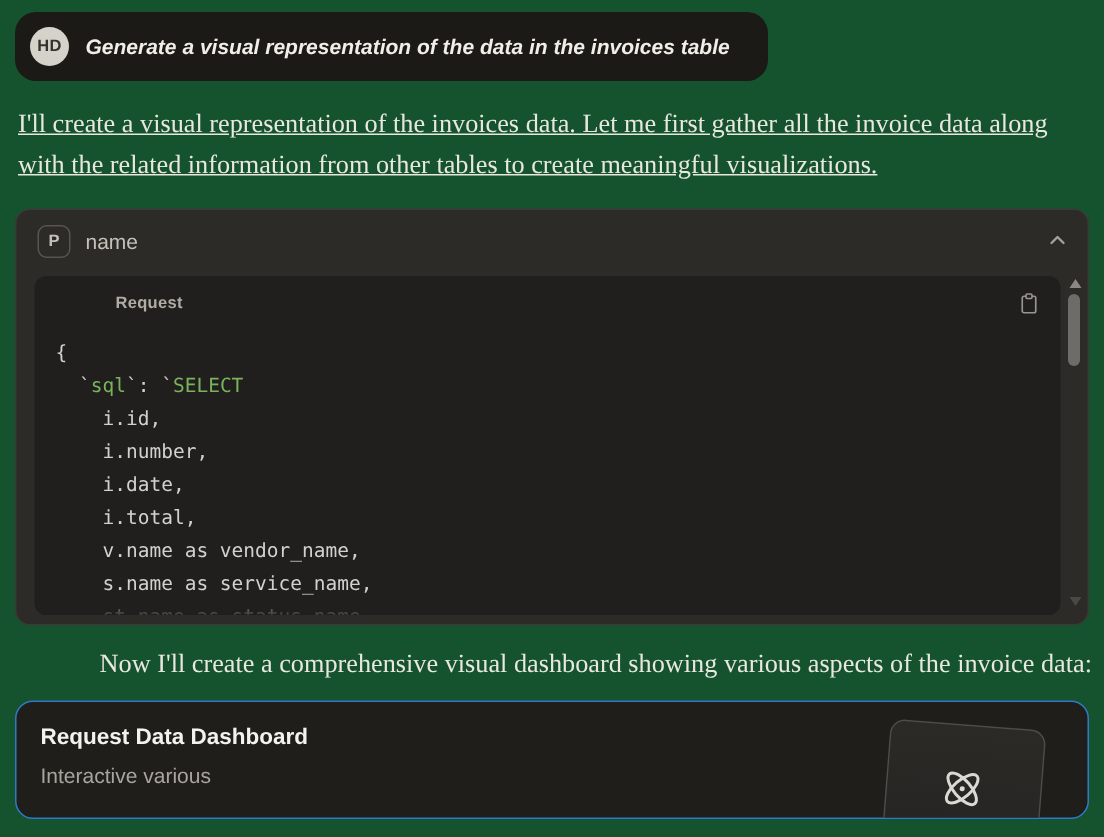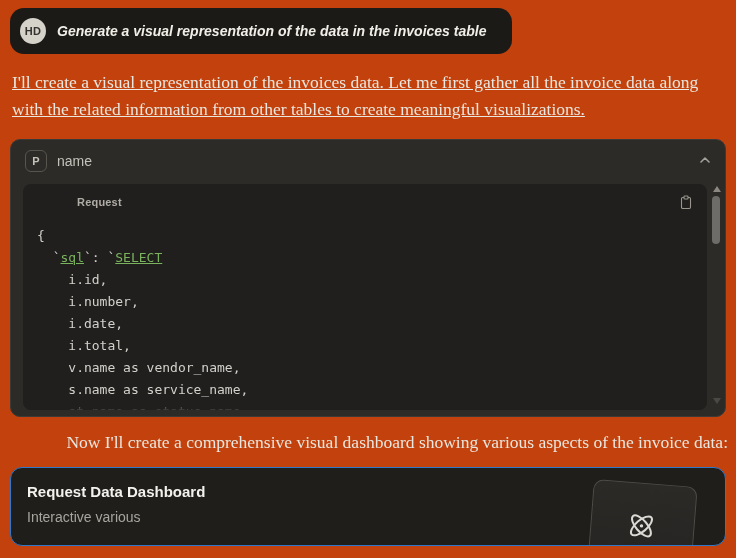--- a/index.html
+++ b/index.html
@@ -1,19 +1,19 @@
 <!DOCTYPE html>
 <html style="--accent: #3179c8; --code-green: #7ab35d;"><head>
 <meta charset="utf-8">
 <style>
   * { margin:0; padding:0; box-sizing:border-box; }
   html,body { background:#262624; }
   .page {
     position:relative; width:736px; height:558px; overflow:hidden;
-    background:#c2410c; font-family:"Liberation Sans", sans-serif;
+    background:#14532d; font-family:"Liberation Sans", sans-serif;
   }
 
   
   .user-bubble {
     position:absolute; left:10px; top:8px; height:46px; max-width:640px;
     display:inline-flex; align-items:center; gap:11px;
     background:#1b1a17; border-radius:14px; padding:0 26px 0 10px;
   }
   .avatar {
     width:26px; height:26px; border-radius:50%; background:#d5d2c9;
@@ -68,21 +68,21 @@
   .request-label {
     color:#b0ada6; font-size:11px; font-weight:bold; letter-spacing:.2px;
   }
   .copy-btn { width:14px; height:15px; cursor:pointer; margin-top:-1px; }
   .code-lines {
     margin-top:15px;
     font-family:"DejaVu Sans Mono", monospace;
     font-size:13px; line-height:22px; white-space:pre;
   }
   .code-lines .w { color:#d3d1cc; }
-  .code-lines .g { color:var(--code-green,#7ab35d);text-decoration:underline; }
+  .code-lines .g { color:var(--code-green,#7ab35d); }
 
   
   .panel-scrollbar {
     position:absolute; right:4px; top:46px; width:9px; height:218px;
   }
   .sb-up {
     position:absolute; top:0; left:1px;
     width:0; height:0; border-left:4px solid transparent; border-right:4px solid transparent;
     border-bottom:6px solid #8a8881;
   }

